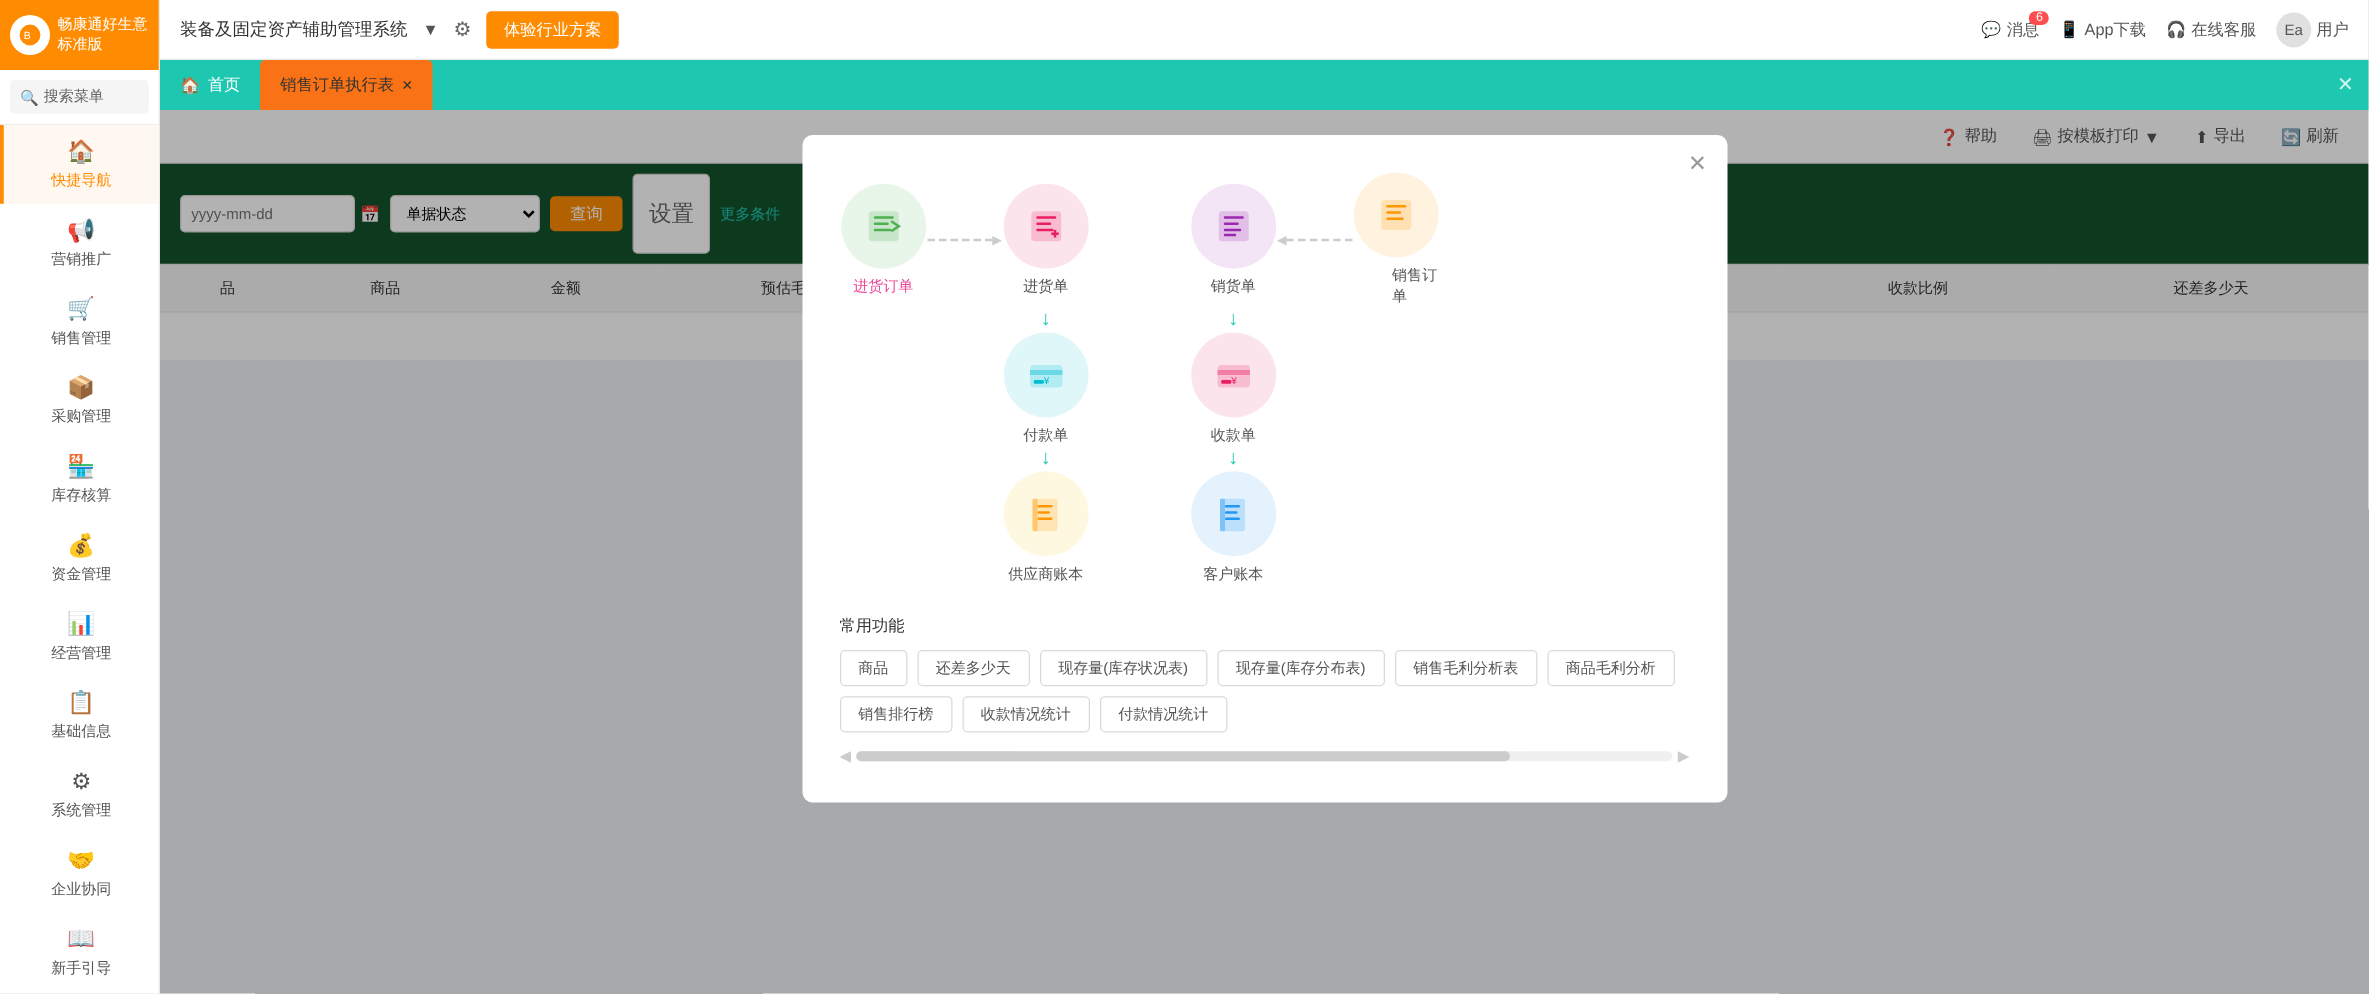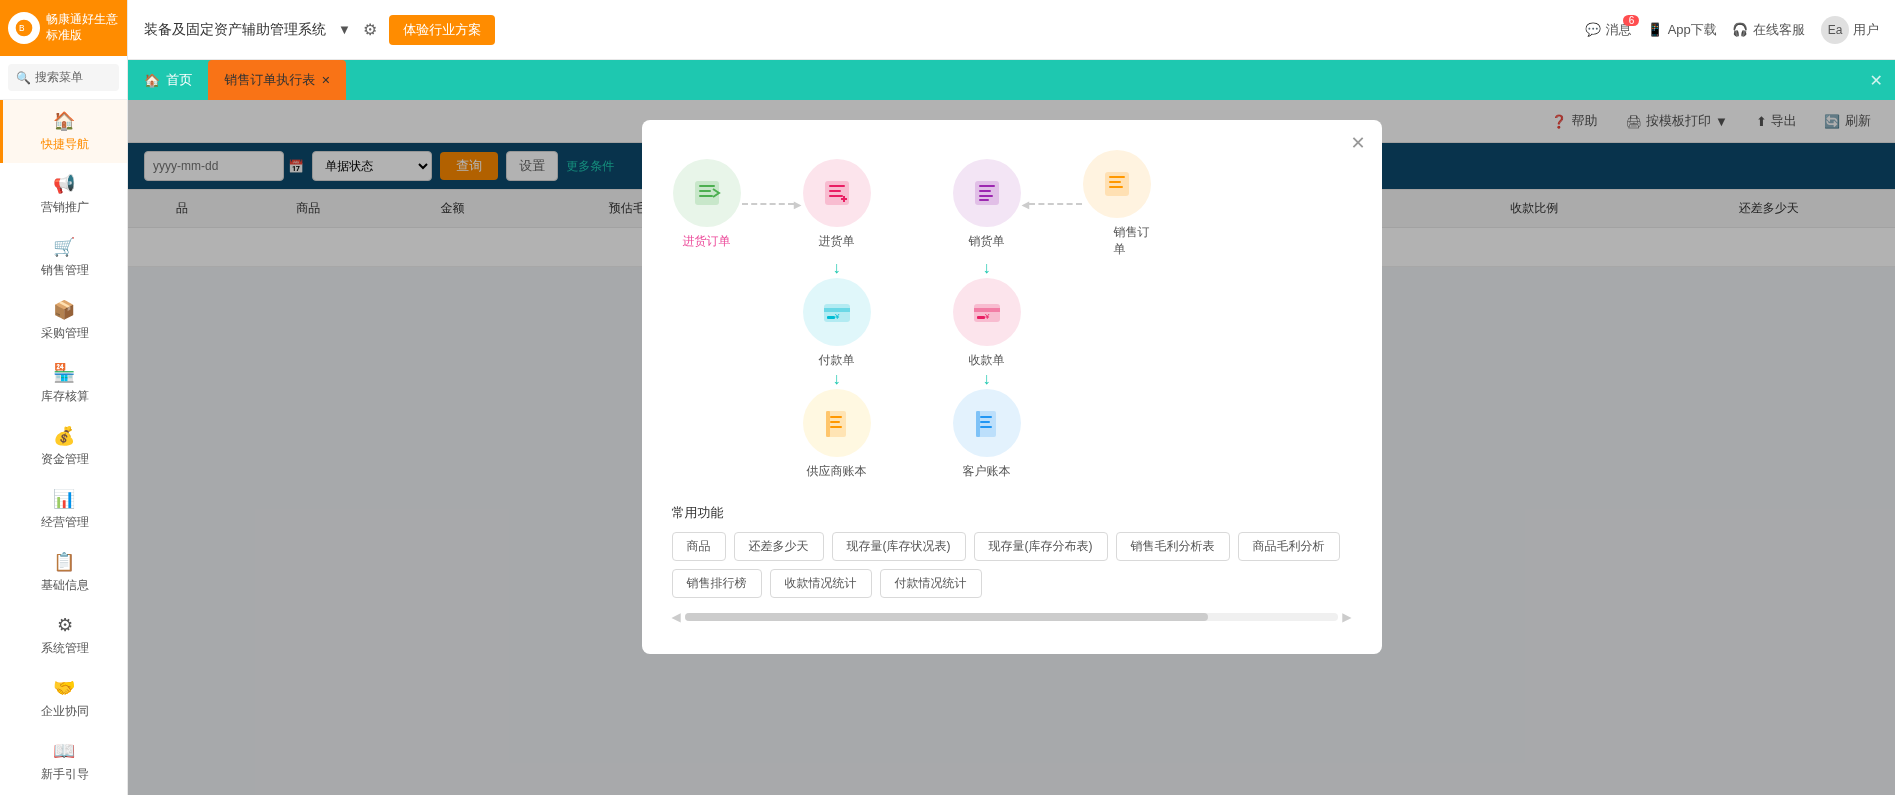--- a/index.html
+++ b/index.html
@@ -18,21 +18,21 @@
     .sidebar-search-btn { width: 100%; display: flex; align-items: center; gap: 4px; padding: 5px 8px; border: none; background: #f5f5f5; border-radius: 4px; cursor: pointer; color: #666; font-size: 12px; }
     .sidebar-menu { flex: 1; overflow-y: auto; }
     .sidebar-item { display: flex; flex-direction: column; align-items: center; padding: 10px 4px; cursor: pointer; color: #555; font-size: 12px; gap: 4px; border-left: 3px solid transparent; }
     .sidebar-item.active { background: #fff8f0; color: #ff8c00; border-left-color: #ff8c00; }
     .sidebar-item-icon { font-size: 18px; }
 
     
     .main { flex: 1; display: flex; flex-direction: column; overflow: hidden; }
 
     
-    .top-header { height: 60px; background: #fff; border-bottom: 1px solid #e8e8e8; display: flex; align-items: center; padding: 0 16px; gap: 12px; flex-shrink: 0; }
+    .top-header { height: 48px; background: #fff; border-bottom: 1px solid #e8e8e8; display: flex; align-items: center; padding: 0 16px; gap: 12px; flex-shrink: 0; }
     .system-title { font-size: 14px; color: #333; font-weight: 500; }
     .header-dropdown { display: flex; align-items: center; gap: 4px; cursor: pointer; color: #555; }
     .settings-icon { cursor: pointer; color: #666; font-size: 16px; }
     .experience-btn { background: #ff8c00; color: #fff; border: none; padding: 6px 14px; border-radius: 4px; cursor: pointer; font-size: 13px; }
     .header-right { margin-left: auto; display: flex; align-items: center; gap: 16px; color: #555; font-size: 13px; }
     .header-right-item { display: flex; align-items: center; gap: 4px; cursor: pointer; position: relative; }
     .badge { background: #ff4d4f; color: #fff; border-radius: 10px; font-size: 10px; padding: 0 4px; position: absolute; top: -6px; right: -8px; min-width: 16px; text-align: center; }
     .avatar { width: 28px; height: 28px; border-radius: 50%; background: #e0e0e0; display: flex; align-items: center; justify-content: center; font-size: 12px; }
 
     
@@ -43,27 +43,27 @@
     .tab-home { color: #fff; }
 
     
     .content-area { flex: 1; background: #f0f2f5; padding: 0; position: relative; overflow: hidden; }
 
     
     .toolbar { background: #fff; padding: 8px 16px; display: flex; align-items: center; gap: 12px; justify-content: flex-end; border-bottom: 1px solid #e8e8e8; }
     .toolbar-btn { display: flex; align-items: center; gap: 4px; color: #555; font-size: 13px; cursor: pointer; padding: 4px 8px; border-radius: 4px; }
 
     
-    .filter-row { background: #0c4a6e; padding: 8px 16px; display: flex; align-items: center; gap: 8px; border-bottom: 1px solid #e8e8e8; flex-wrap: wrap; }
+    .filter-row { background: #14532d; padding: 8px 16px; display: flex; align-items: center; gap: 8px; border-bottom: 1px solid #e8e8e8; flex-wrap: wrap; }
     .filter-input { height: 30px; border: 1px solid #d9d9d9; border-radius: 4px; padding: 0 8px; font-size: 12px; min-width: 140px; }
     .filter-select { height: 30px; border: 1px solid #d9d9d9; border-radius: 4px; padding: 0 8px; font-size: 12px; min-width: 120px; background: #fff; }
     .filter-date { display: flex; align-items: center; gap: 4px; }
     .calendar-icon { color: #999; }
     .query-btn { background: #ff8c00; color: #fff; border: none; padding: 5px 16px; border-radius: 4px; cursor: pointer; font-size: 13px; }
-    .setting-btn { background: #fff; color: #666; border: 1px solid #d9d9d9; padding: 5px 12px; border-radius: 4px; cursor: pointer; font-size: 13px; }
+    .setting-btn { background: #fff; color: #666; border: 1px solid #d9d9d9; padding: 19px 12px; border-radius: 4px; cursor: pointer; font-size: 18px; }
     .more-conditions { color: #1ec8b0; font-size: 12px; cursor: pointer; }
 
     
     .table-area { background: #fff; margin: 0; overflow: auto; }
     .data-table { width: 100%; border-collapse: collapse; font-size: 12px; }
     .data-table th { background: #f5f5f5; padding: 10px 12px; text-align: center; border-bottom: 1px solid #e8e8e8; color: #333; font-weight: 500; white-space: nowrap; }
     .data-table td { padding: 10px 12px; border-bottom: 1px solid #f0f0f0; text-align: center; }
     .empty-data { text-align: center; padding: 40px; color: #999; font-size: 13px; }
 
     

